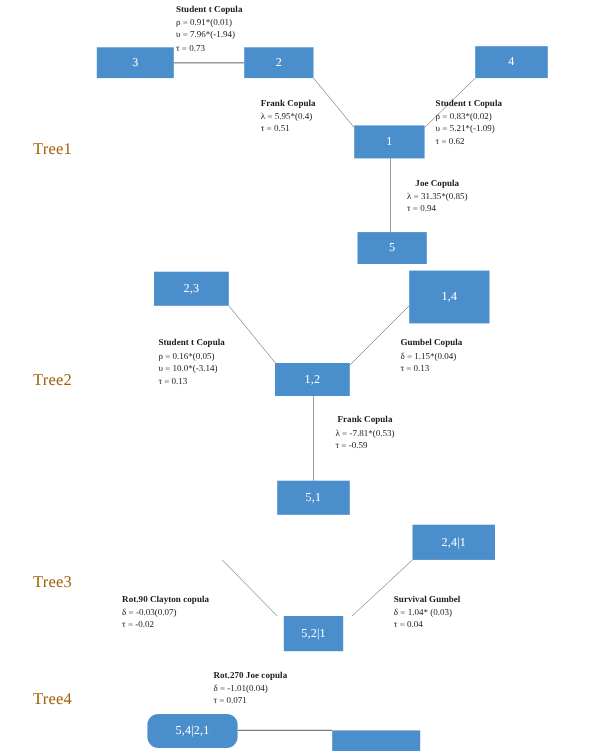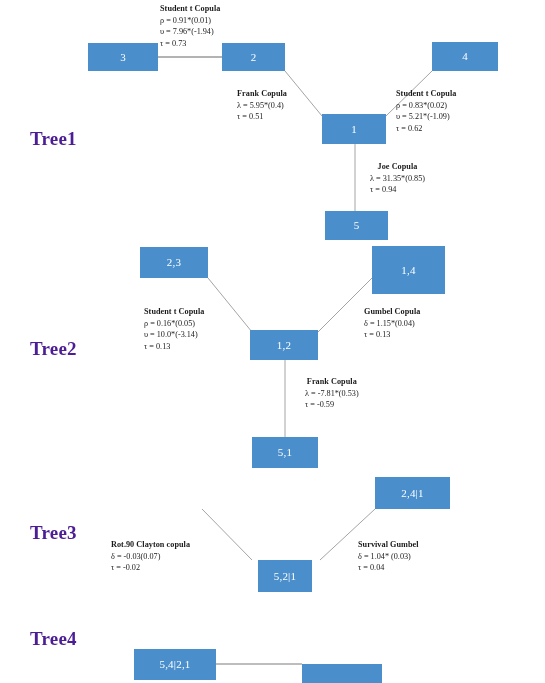--- a/index.html
+++ b/index.html
@@ -34,23 +34,23 @@
     font-family: "Liberation Serif", "DejaVu Serif", serif;
     font-size: 11px;
     line-height: 1;
     letter-spacing: 0.2px;
     box-sizing: border-box;
     z-index: 3;
   }
   .tree-label {
     position: absolute;
     font-family: "Liberation Serif", "DejaVu Serif", serif;
-    font-weight: bold;
-    font-size: 19px;
-    color: #4c1d95;
+    font-weight: normal;
+    font-size: 15px;
+    color: #a16207;
     letter-spacing: 0.2px;
     z-index: 4;
   }
   .annot {
     position: absolute;
     font-family: "Liberation Serif", "DejaVu Serif", serif;
     font-size: 8.2px;
     color: #1a1a1a;
     line-height: 1.42;
     white-space: nowrap;
@@ -102,21 +102,21 @@
   <div class="node" style="left:325px; top:211px; width:63px; height:29px;">5</div>
 
   <div class="node" style="left:140px; top:247px; width:68px; height:31px;">2,3</div>
   <div class="node" style="left:372px; top:246px; width:73px; height:48px;">1,4</div>
   <div class="node" style="left:250px; top:330px; width:68px; height:30px;">1,2</div>
   <div class="node" style="left:252px; top:437px; width:66px; height:31px;">5,1</div>
 
   <div class="node" style="left:375px; top:477px; width:75px; height:32px;">2,4|1</div>
   <div class="node" style="left:258px; top:560px; width:54px; height:32px;">5,2|1</div>
 
-  <div class="node" style="left:134px; top:649px; width:82px; height:31px;">5,4|2,1</div>
+  <div class="node" style="left:134px; top:649px; width:82px; height:31px;border-radius:10px;">5,4|2,1</div>
   <div class="node" style="left:302px; top:664px; width:80px; height:48px;">5,3|1,2</div>
 
   <div class="annot" style="left:160px; top:3px;">
     <span class="ttl">Student t Copula</span>
     <span class="prm">ρ = 0.91*(0.01)</span>
     <span class="prm">υ = 7.96*(-1.94)</span>
     <span class="prm">τ = 0.73</span>
   </div>
 
   <div class="annot" style="left:237px; top:88px;">
@@ -162,14 +162,19 @@
     <span class="prm">δ = -0.03(0.07)</span>
     <span class="prm">τ = -0.02</span>
   </div>
 
   <div class="annot" style="left:358px; top:539px;">
     <span class="ttl">Survival Gumbel</span>
     <span class="prm">δ = 1.04* (0.03)</span>
     <span class="prm">τ = 0.04</span>
   </div>
 
+  <div class="annot" style="left:194px; top:608px;">
+    <span class="ttl">Rot.270 Joe copula</span>
+    <span class="prm">δ = -1.01(0.04)</span>
+    <span class="prm">τ = 0.071</span>
+  </div>
 
 </div>
 
 </body></html>

